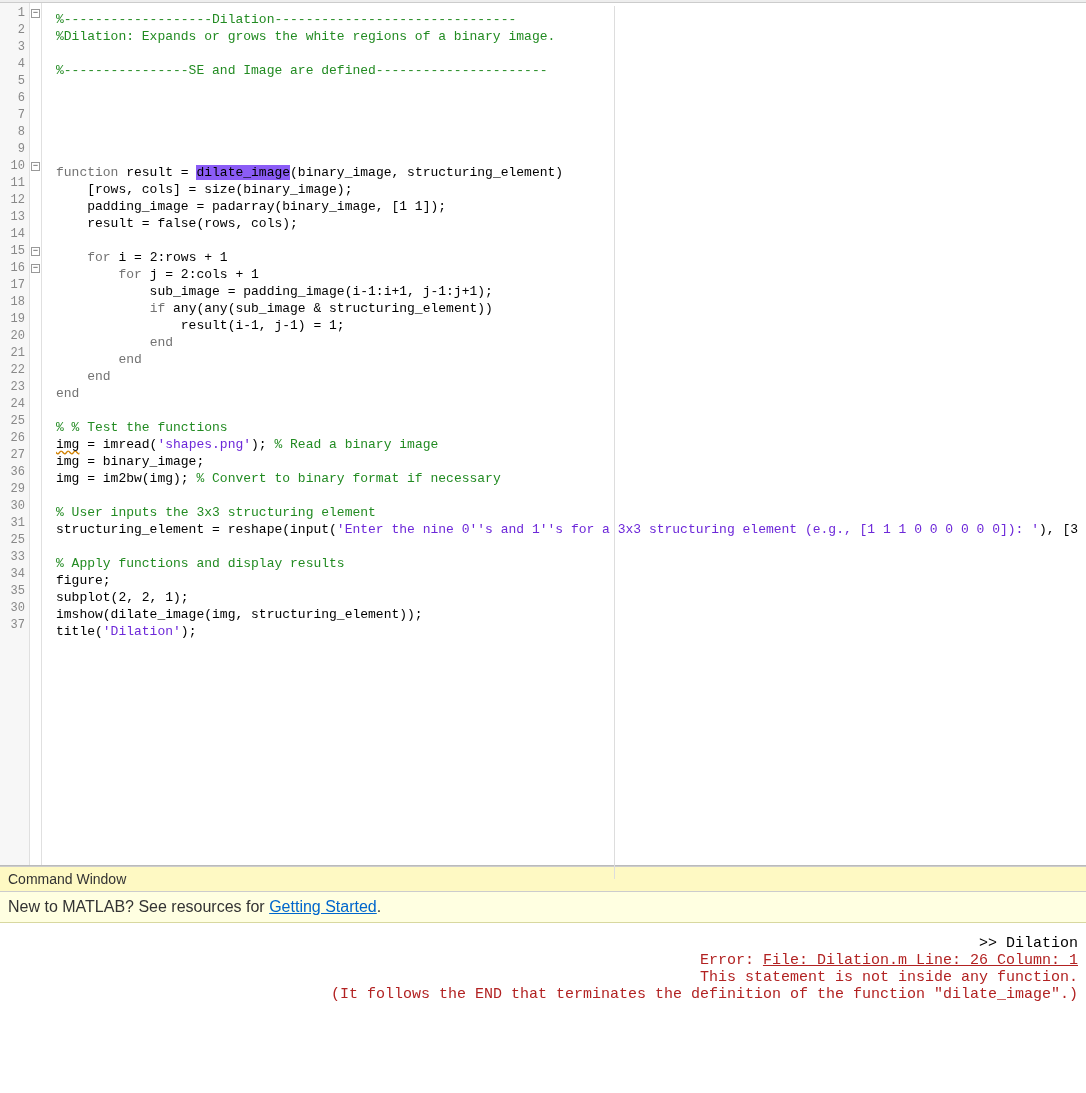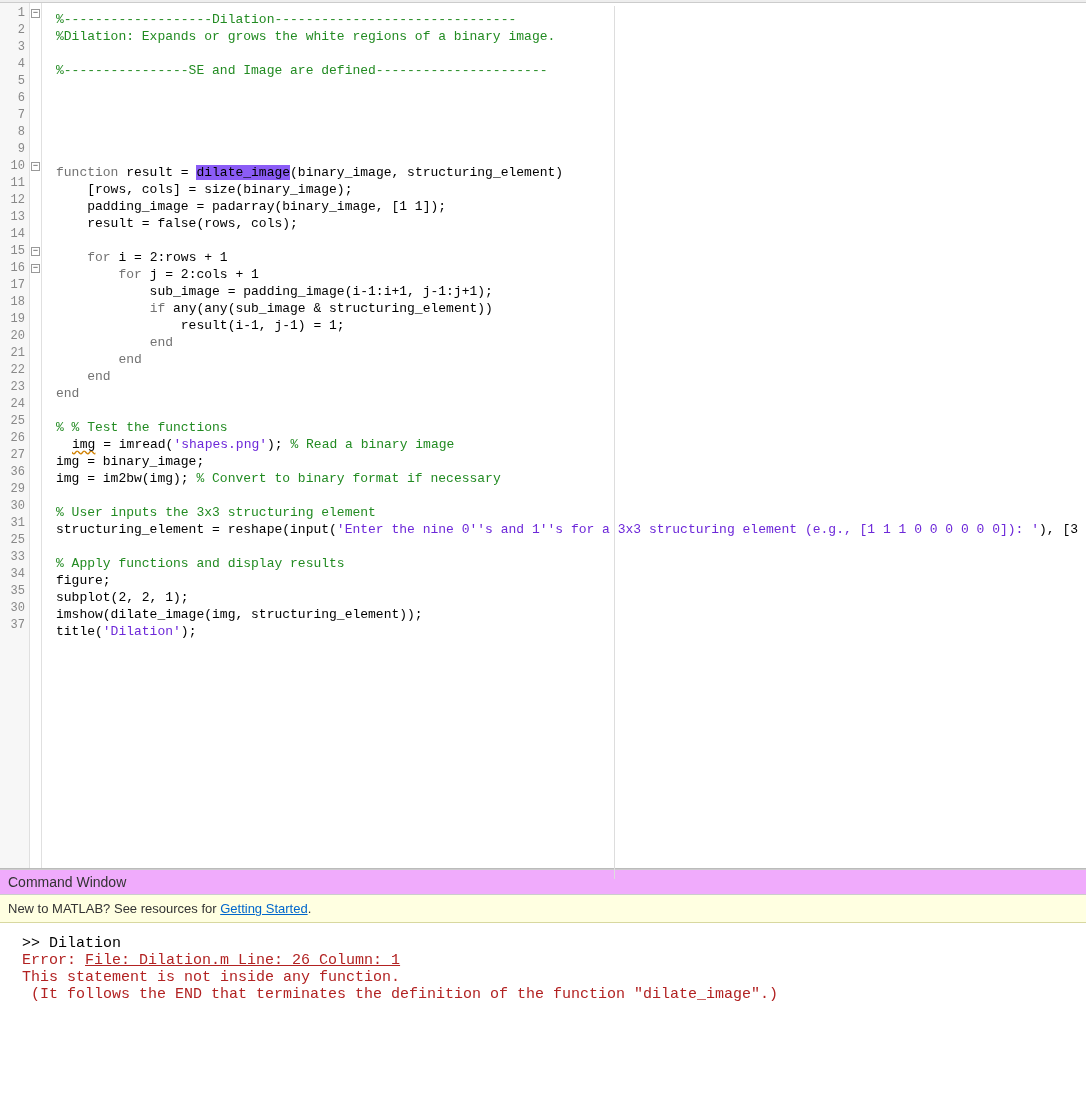--- a/index.html
+++ b/index.html
@@ -70,60 +70,60 @@
   color: #000;
 }
 .code-line {
   height: 17px;
   line-height: 17px;
 }
 .c-comment { color: #228B22; }
 .c-keyword { color: #737373; }
 .c-string { color: #6d28d9; }
 .c-hl { background: #8b5cf6; }
-.c-warn { text-decoration: underline wavy #d08000; text-underline-offset: 2px; margin-left: 16px;}
+.c-warn { text-decoration: underline wavy #d08000; text-underline-offset: 2px;}
 .sep-vert {
   position: absolute;
   left: 614px;
   top: 3px;
   width: 1px;
   height: 873px;
   background: #ddd;
 }
 .editor-wrap { position: relative; flex:1; display:flex; min-height:0;}
 .cmd-title {
   font-family: 'Segoe UI', Arial, sans-serif;
   font-size: 14px;
   color: #333;
   padding: 4px 8px;
-  background: #f0abfc;
+  background: #fef9c3;
   border-bottom: 1px solid #ccc;
   border-top: 1px solid #ccc;
 }
 .cmd-banner {
   font-family: 'Segoe UI', Arial, sans-serif;
-  font-size: 13px;
+  font-size: 16px;
   padding: 6px 8px;
   background: #FFFFE1;
   border-bottom: 1px solid #d8d8a0;
   color: #333;
 }
 .cmd-banner a { color: #0066cc; text-decoration: underline; }
 .cmd-output {
   font-family: Consolas, 'Courier New', monospace;
   font-size: 15px;
   padding: 12px 8px 8px 22px;
   flex-shrink: 0;
   white-space: pre;
   color: #000;
   height: 170px;
 }
 .cmd-err { color: #B22222; }
 .cmd-err-u { text-decoration: underline; }
-.cmd-wrap { position: relative; }
+.cmd-wrap { position: relative; text-align: right; }
 .tab-stub {
   height: 3px;
   background: #eee;
   border-bottom: 1px solid #ccc;
 }
 </style>
 </head>
 <body>
 
 <div class="tab-stub"></div>

